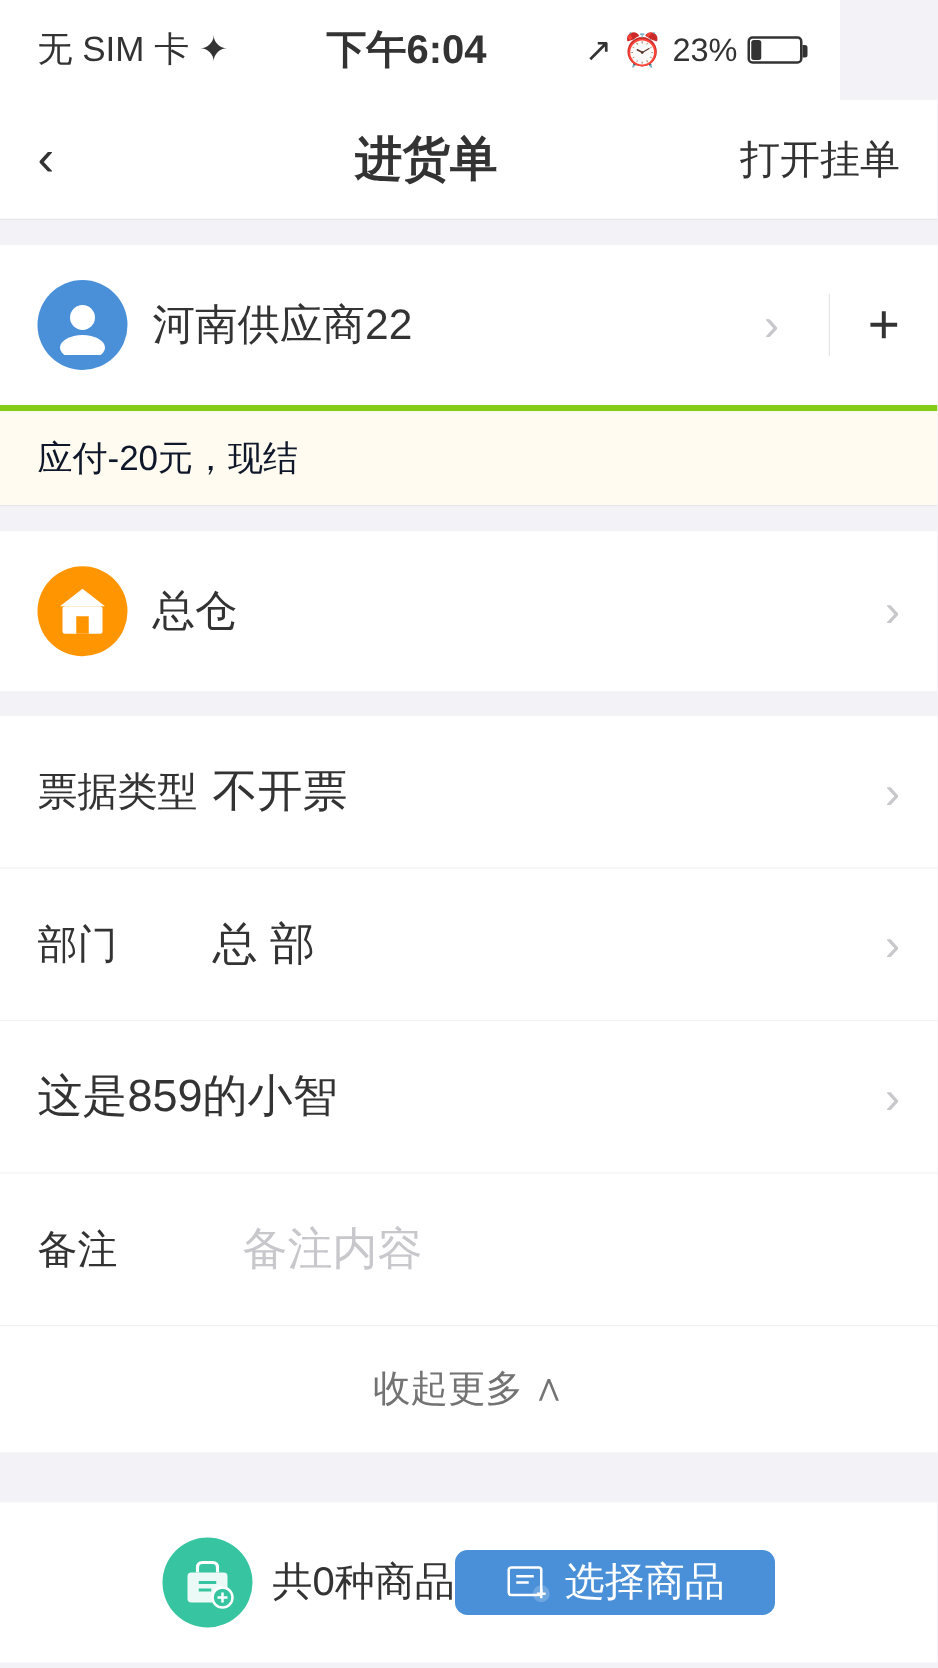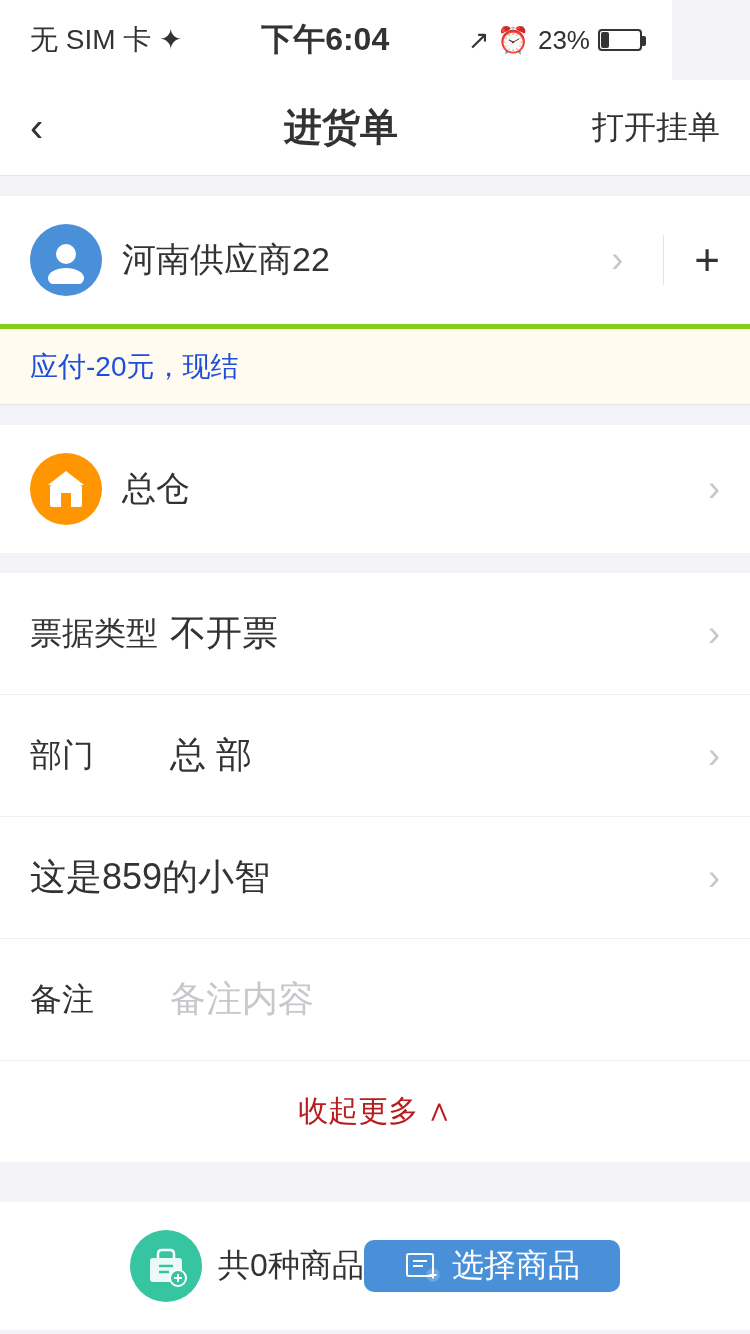--- a/index.html
+++ b/index.html
@@ -112,21 +112,21 @@
     }
 
     
     .alert-row {
       background: #fffbf0;
       padding: 18px 30px;
       border-bottom: 1px solid #e5e5e5;
     }
     .alert-text {
       font-size: 28px;
-      color: #1d4ed8;
+      color: #0f172a;
     }
 
     
     .warehouse-row {
       display: flex;
       align-items: center;
       padding: 28px 30px;
       background: #fff;
       cursor: pointer;
     }
@@ -178,21 +178,21 @@
     
     .collapse-row {
       background: #fff;
       padding: 30px;
       text-align: center;
       border-top: 1px solid #f0f0f0;
       cursor: pointer;
     }
     .collapse-text {
       font-size: 30px;
-      color: #b91c1c;
+      color: #737373;
     }
 
     
     .bottom-section {
       background: #fff;
       margin-top: 20px;
       padding: 28px 30px;
       display: flex;
       align-items: center;
       justify-content: center;
@@ -313,21 +313,21 @@
       <span class="form-label">部门</span>
       <span class="form-value">总 部</span>
       <span class="form-chevron">›</span>
     </div>
 
     <div class="form-row">
       <span class="form-value">这是859的小智</span>
       <span class="form-chevron">›</span>
     </div>
 
-    <div class="form-row" style="border-bottom: none;">
+    <div class="form-row" style="border-bottom: none; gap: 24px;">
       <span class="form-label">备注</span>
       <span class="form-value placeholder">备注内容</span>
     </div>
 
     <div class="collapse-row">
       <span class="collapse-text">收起更多 ∧</span>
     </div>
   </div>
 
   <div class="section-gap"></div>

